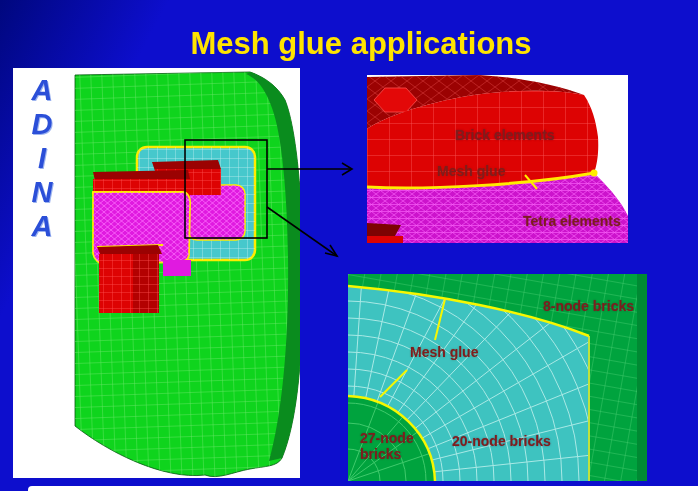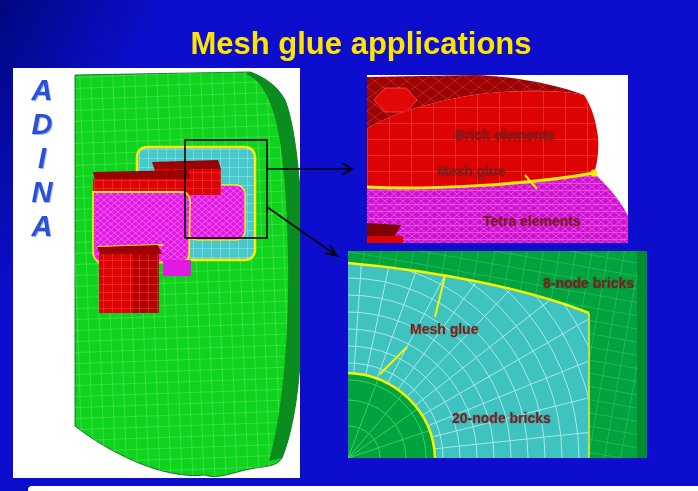--- a/index.html
+++ b/index.html
@@ -7,21 +7,21 @@
   .slide{position:relative;width:698px;height:491px;background:linear-gradient(118deg,#00077e 0px,#0d0ecd 150px,#0d0ecd 100%);overflow:hidden;}
   .page-title{position:absolute;left:0;top:26px;width:100%;text-align:center;margin:0;
     font-size:31px;font-weight:bold;color:#ffe400;letter-spacing:0px;padding-left:12px;}
   .overview-panel{position:absolute;left:13px;top:68px;width:287px;height:410px;background:#ffffff;}
   .logo{position:absolute;left:9px;top:5px;width:40px;text-align:center;}
   .logo span{display:block;height:34px;line-height:34px;font-size:29px;font-weight:bold;font-style:italic;
     color:#2b4fd8;text-shadow:1px 1px 0 #9db4ef;}
   .overview-mesh{position:absolute;left:0;top:0;}
   .annot{position:absolute;left:180px;top:130px;}
   .detail-top{position:absolute;left:367px;top:75px;width:261px;height:168px;background:#ffffff;}
-  .detail-bottom{position:absolute;left:348px;top:251px;width:291px;height:207px;background:#3ec3c0;}
+  .detail-bottom{position:absolute;left:348px;top:274px;width:291px;height:207px;background:#3ec3c0;}
   .panel-svg{position:absolute;left:0;top:0;}
   .lbl{position:absolute;font-size:14px;font-weight:bold;white-space:nowrap;line-height:16px;}
   .lbl-white{color:#7f1d1d;text-shadow:0 0 2px rgba(60,0,40,.45);}
   .lbl-yellow{color:#7f1d1d;text-shadow:0 0 2px rgba(90,40,0,.4);}
   .lbl-wrap{white-space:normal;}
   .footer-line{position:absolute;left:28px;top:486px;width:670px;height:5px;background:#ffffff;border-radius:4px 0 0 0;}
 </style>
 </head>
 <body>
 
@@ -141,21 +141,21 @@
         <rect x="0" y="161" width="36" height="7" fill="#dd0303"></rect>
       </g>
       <g>
         <path d="M0,112 C60,115 160,110 227,98" stroke="#ffec00" stroke-width="3" fill="none"></path>
         <circle cx="227" cy="98" r="3.5" fill="#ffec00"></circle>
         <path d="M158,100 L170,114" stroke="#ffec00" stroke-width="2" fill="none"></path>
       </g>
     </svg>
     <div class="lbl lbl-white" style="left:88px;top:52px;">Brick elements</div>
     <div class="lbl lbl-yellow" style="left:70px;top:88px;">Mesh glue</div>
-    <div class="lbl lbl-white" style="left:116px;top:138px;">Tetra elements</div>
+    <div class="lbl lbl-white" style="left:116px;top:138px;padding-left:40px;">Tetra elements</div>
   </div>
 
   <div class="detail-bottom">
     <svg class="panel-svg" width="299" height="207" viewBox="0 0 299 207">
       <defs>
         <pattern id="btGreen" width="16" height="13" patternUnits="userSpaceOnUse" patternTransform="rotate(10)">
           <path d="M0,0 H16 M0,0 V13" stroke="#3fca6c" stroke-width="1" fill="none"></path>
         </pattern>
         <clipPath id="btQuarter">
           <path d="M0,122 A90,88 0 0 1 87,207 L0,207 Z"></path>
@@ -197,17 +197,18 @@
       </g>
       <g stroke="#f7f700" fill="none">
         <path d="M0,12 C90,20 180,38 241,62" stroke-width="2.5"></path>
         <path d="M0,122 A90,88 0 0 1 87,207" stroke-width="2.5"></path>
         <path d="M97,25 L87,66" stroke-width="2"></path>
         <path d="M59,96 L32,123" stroke-width="2"></path>
       </g>
     </svg>
     <div class="lbl lbl-white" style="right:5px;top:24px;">8-node bricks</div>
     <div class="lbl lbl-yellow" style="left:62px;top:70px;">Mesh glue</div>
+    <div class="lbl lbl-white lbl-wrap" style="left:12px;top:156px;width:74px;">27-node bricks</div>
     <div class="lbl lbl-white" style="left:104px;top:159px;">20-node bricks</div>
   </div>
 
   <div class="footer-line"></div>
 </div>
 
 </body></html>

